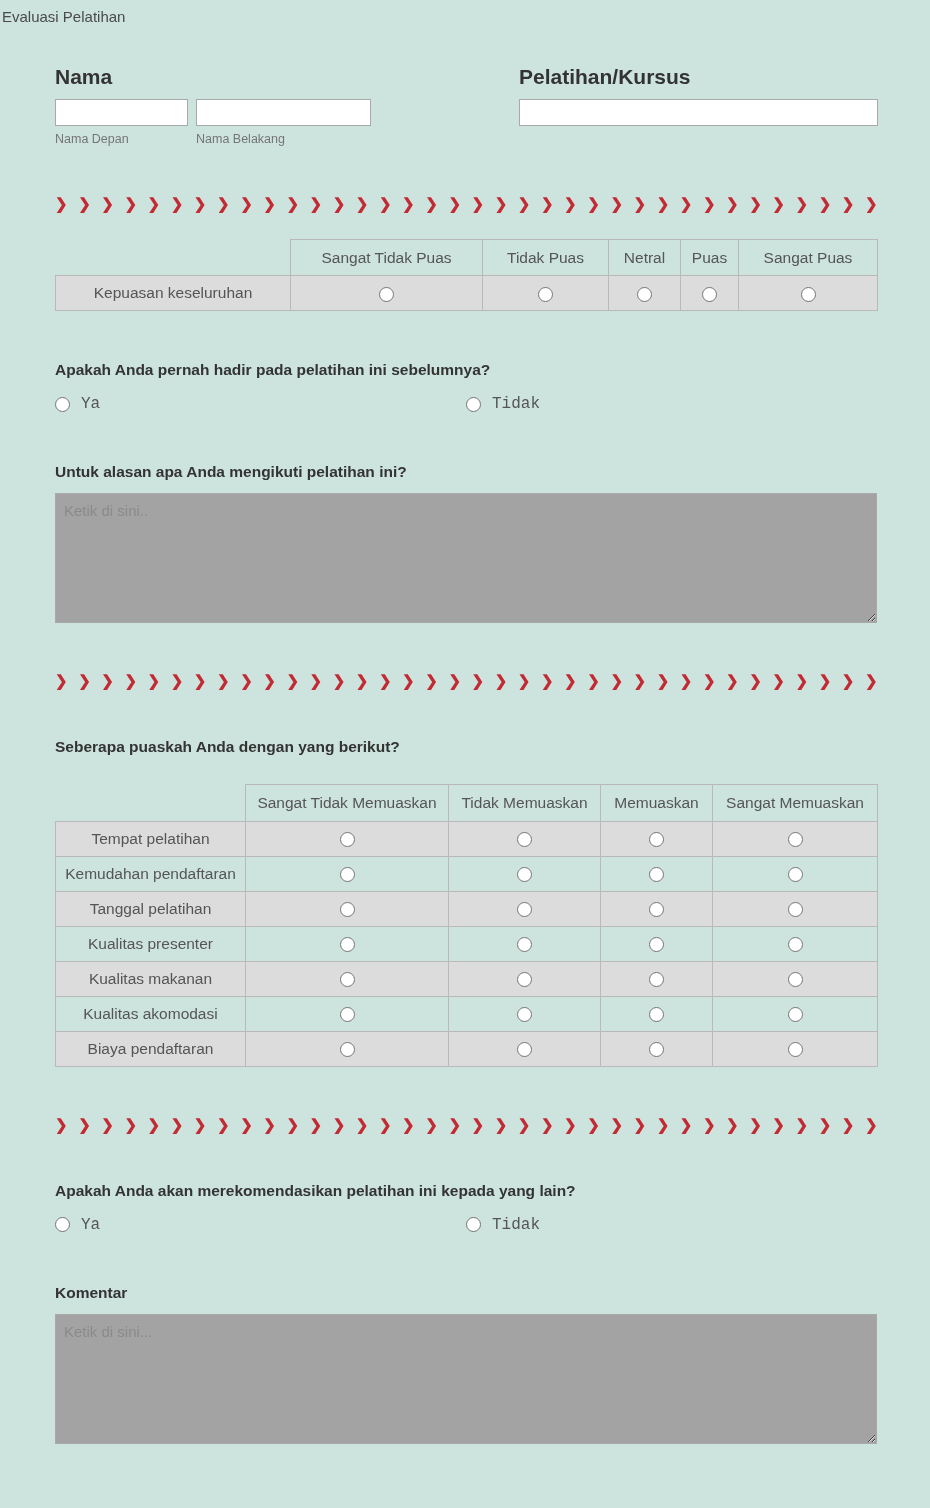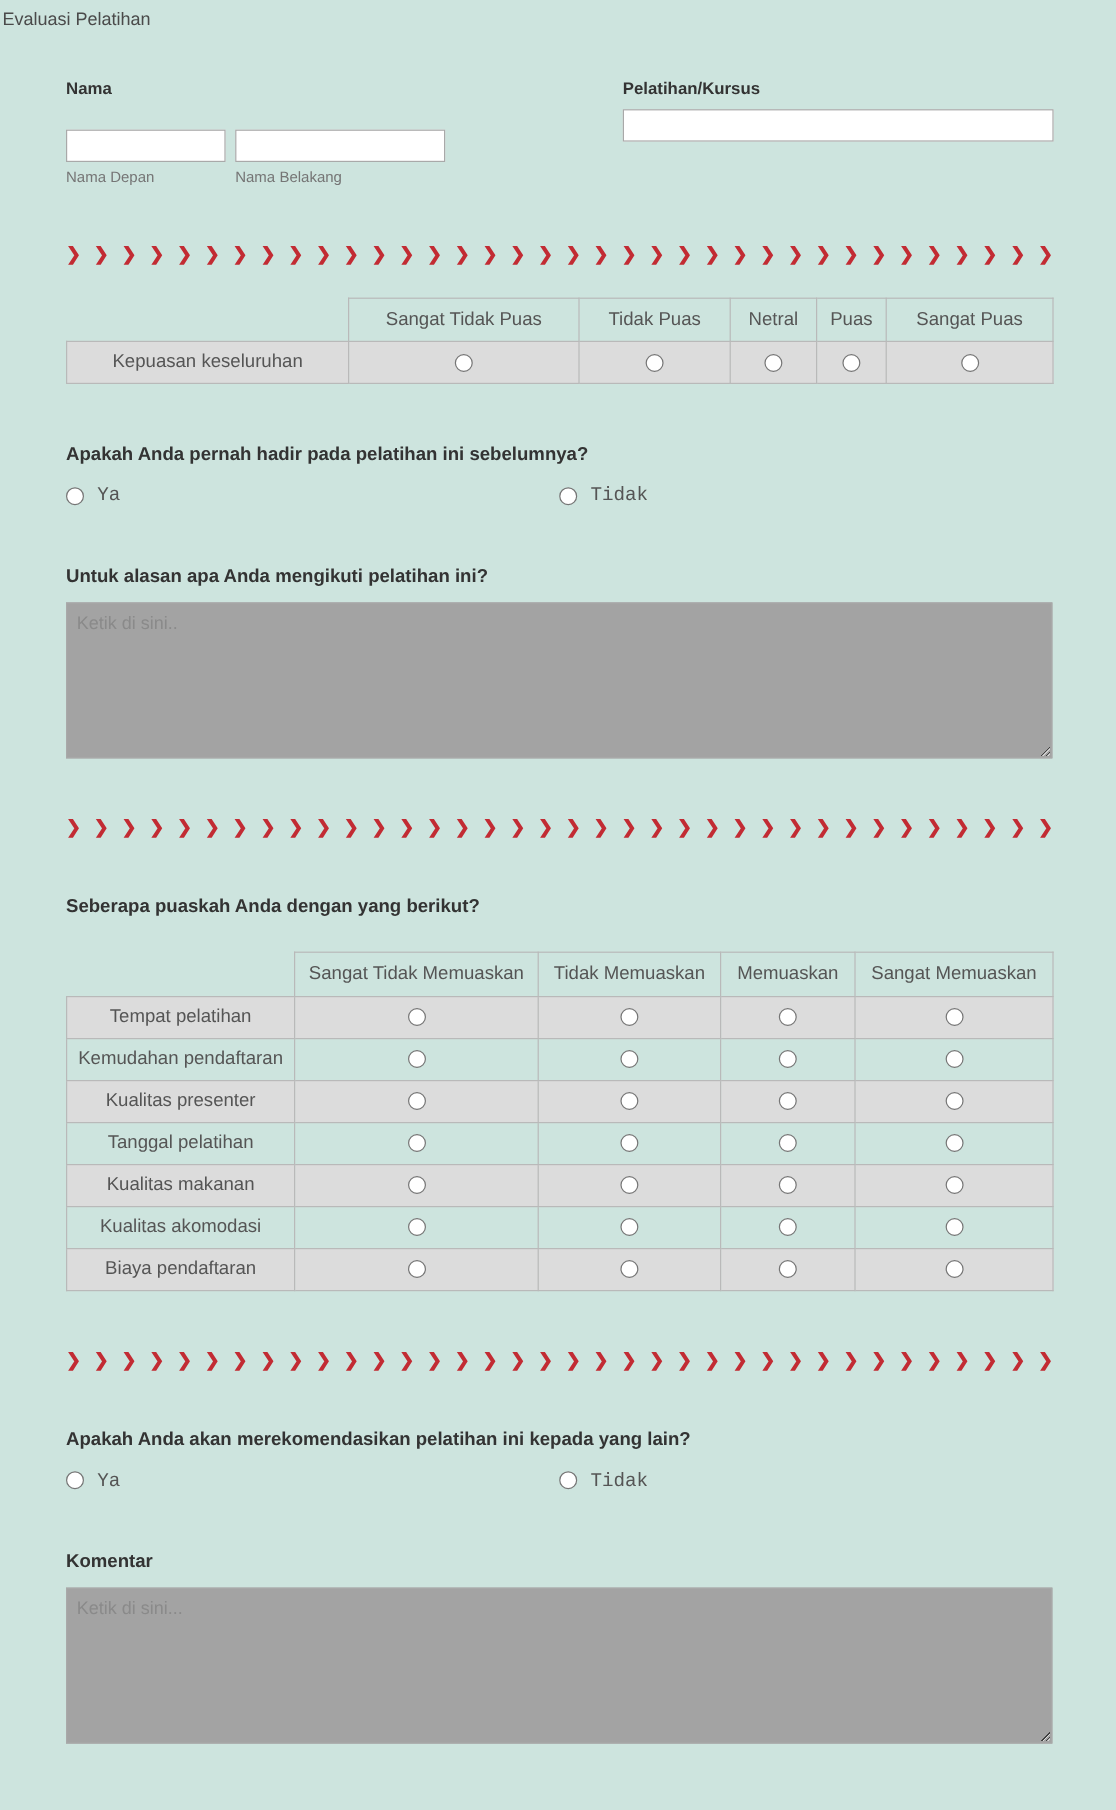--- a/index.html
+++ b/index.html
@@ -18,22 +18,22 @@
     background: #ffffff;
     overflow: hidden;
   }
   .page { width: 930px; height: 1508px; display: flex; flex-direction: row; }
 
   .form-area { background: var(--bg); padding: 8px 0 24px 0; }
   .page-title { font-size: 15px; color: #4a4a4a; padding-left: 2px; }
   .content { padding: 0 53px 0 55px; }
 
   .top-row { margin-top: 40px; display: flex; justify-content: space-between; }
-  .q-label { font-size: 14px; font-weight: bold; color: var(--text-dark); }
-  .name-inputs { display: flex; gap: 8px; margin-top: 27px; }
+  .q-label { font-size: 21px; font-weight: bold; color: var(--text-dark); }
+  .name-inputs { display: flex; gap: 8px; margin-top: 10px; }
   .text-input {
     height: 27px; border: 1px solid #a9a9a9; background: #fff;
     font-size: 14px; color: #333; padding: 0 6px; font-family: inherit;
   }
   .first-name { width: 133px; }
   .last-name { width: 175px; }
   .course-input { width: 359px; margin-top: 10px; display: block; }
   .sublabel { margin-top: 6px; font-size: 12.5px; color: #757575; }
 
   .divider {
@@ -249,28 +249,28 @@
               <td><span class="radio"></span></td>
             </tr>
             <tr>
               <th>Kemudahan pendaftaran</th>
               <td><span class="radio"></span></td>
               <td><span class="radio"></span></td>
               <td><span class="radio"></span></td>
               <td><span class="radio"></span></td>
             </tr>
             <tr>
+              <th>Tanggal pelatihan</th>
+              <td><span class="radio"></span></td>
+              <td><span class="radio"></span></td>
+              <td><span class="radio"></span></td>
+              <td><span class="radio"></span></td>
+            </tr>
+            <tr>
               <th>Kualitas presenter</th>
-              <td><span class="radio"></span></td>
-              <td><span class="radio"></span></td>
-              <td><span class="radio"></span></td>
-              <td><span class="radio"></span></td>
-            </tr>
-            <tr>
-              <th>Tanggal pelatihan</th>
               <td><span class="radio"></span></td>
               <td><span class="radio"></span></td>
               <td><span class="radio"></span></td>
               <td><span class="radio"></span></td>
             </tr>
             <tr>
               <th>Kualitas makanan</th>
               <td><span class="radio"></span></td>
               <td><span class="radio"></span></td>
               <td><span class="radio"></span></td>

